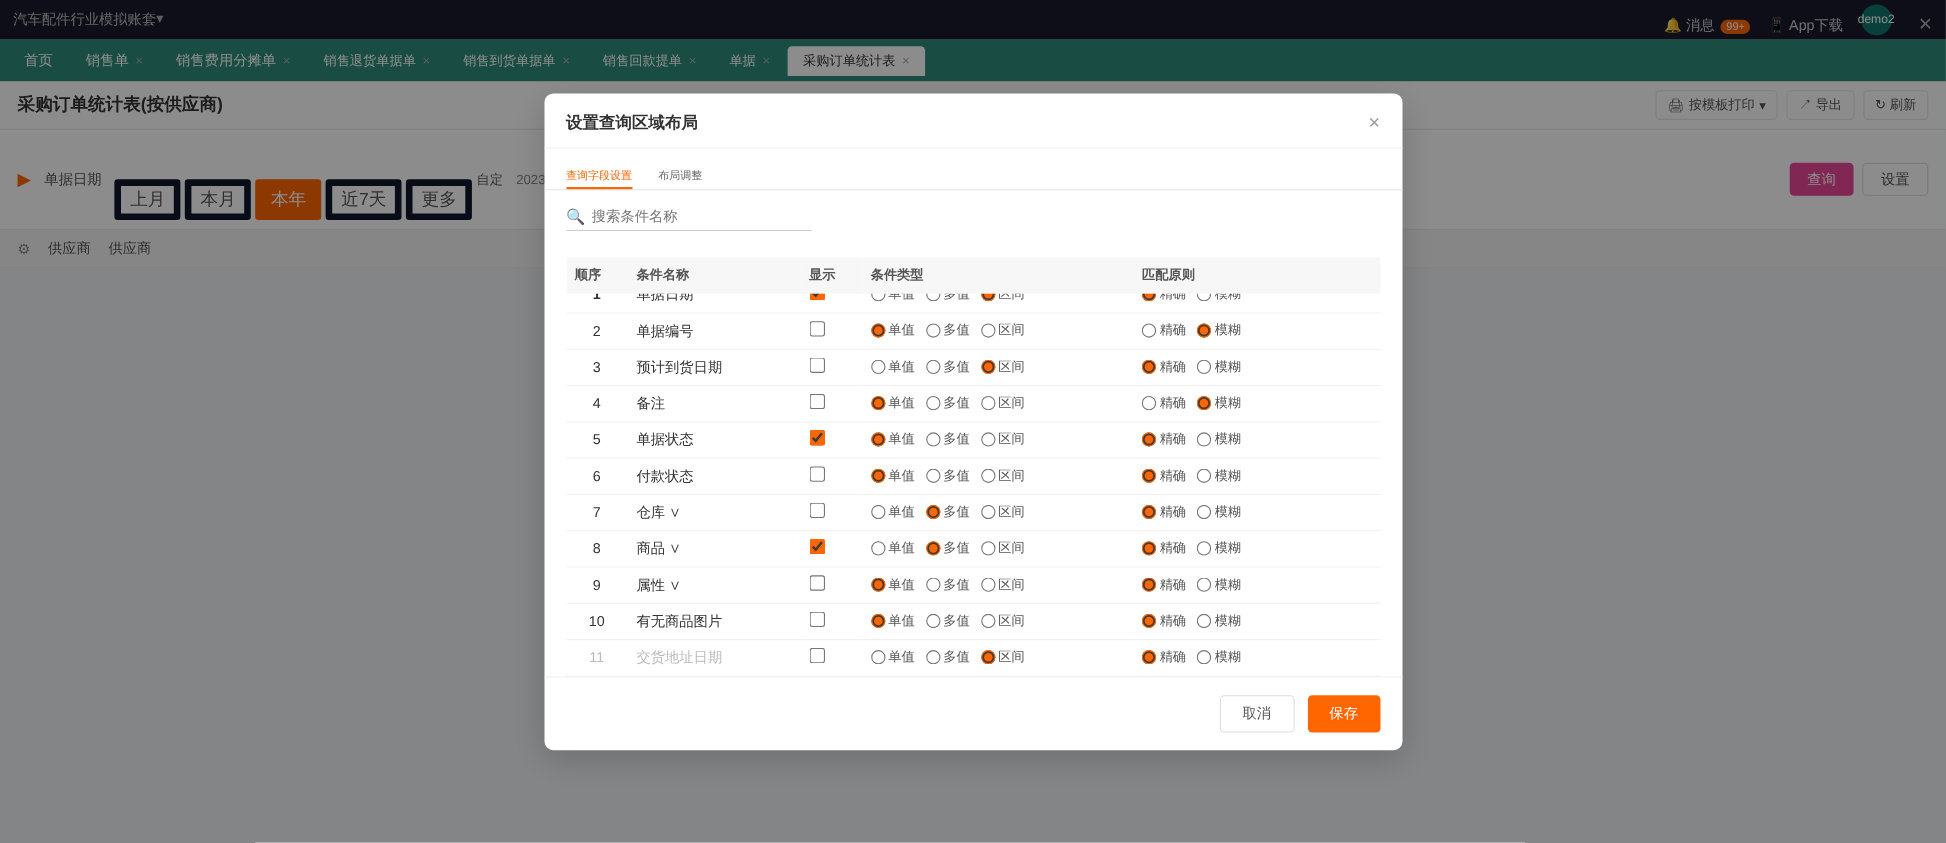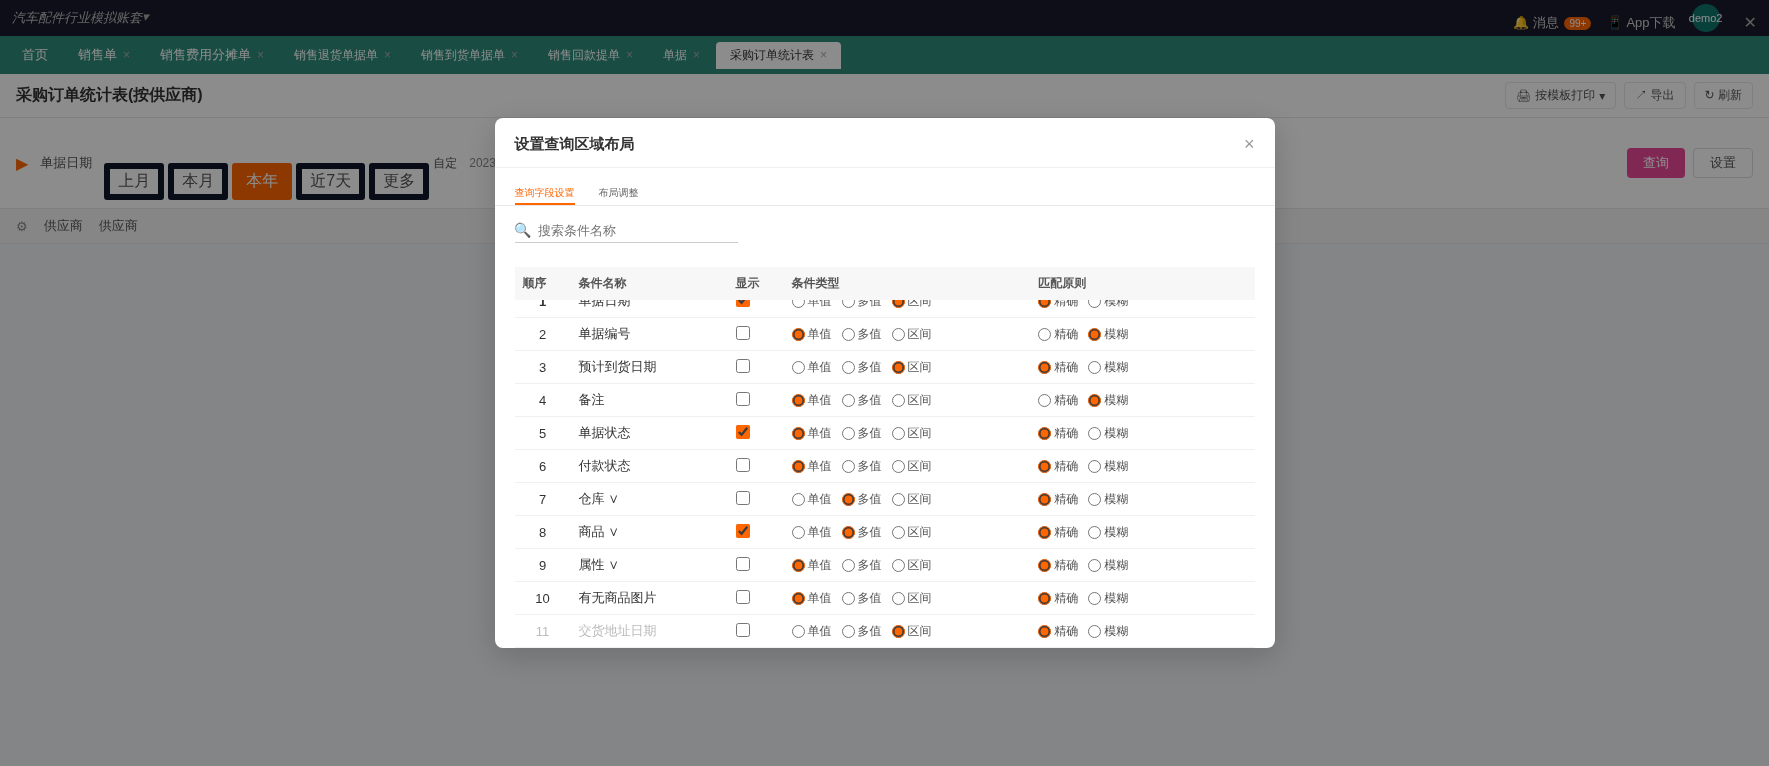--- a/index.html
+++ b/index.html
@@ -8,21 +8,21 @@
     
     .top-bar {
       background: #1a1a2e;
       height: 36px;
       display: flex;
       align-items: center;
       justify-content: space-between;
       padding: 0 12px;
       color: #ccc;
     }
-    .top-bar-left { display: flex; align-items: flex-start; gap: 0; font-style: italic; }
+    .top-bar-left { display: flex; align-items: flex-start; gap: 0; }
     .top-bar-title { font-size: 13px; color: #bbb; }
     .top-bar-right { display: flex; align-items: flex-end; gap: 16px; font-size: 13px; color: #ccc; }
     .notification-badge {
       background: #f60;
       color: #fff;
       border-radius: 8px;
       padding: 1px 5px;
       font-size: 10px;
       margin-left: 2px;
     }
@@ -552,15 +552,19 @@
                 <div class="radio-group">
                   <label class="radio-label"><input type="radio" class="radio-input" name="match-10" checked="" style="">精确</label>
                   <label class="radio-label"><input type="radio" class="radio-input" name="match-10" style="">模糊</label>
                 </div>
               </td>
             </tr>
           </tbody>
       </table>
     </div>
 
+    <div class="modal-footer">
+      <button class="btn-cancel">取消</button>
+      <button class="btn-save">保存</button>
+    </div>
 
   </div>
 </div>
 
 </body></html>

